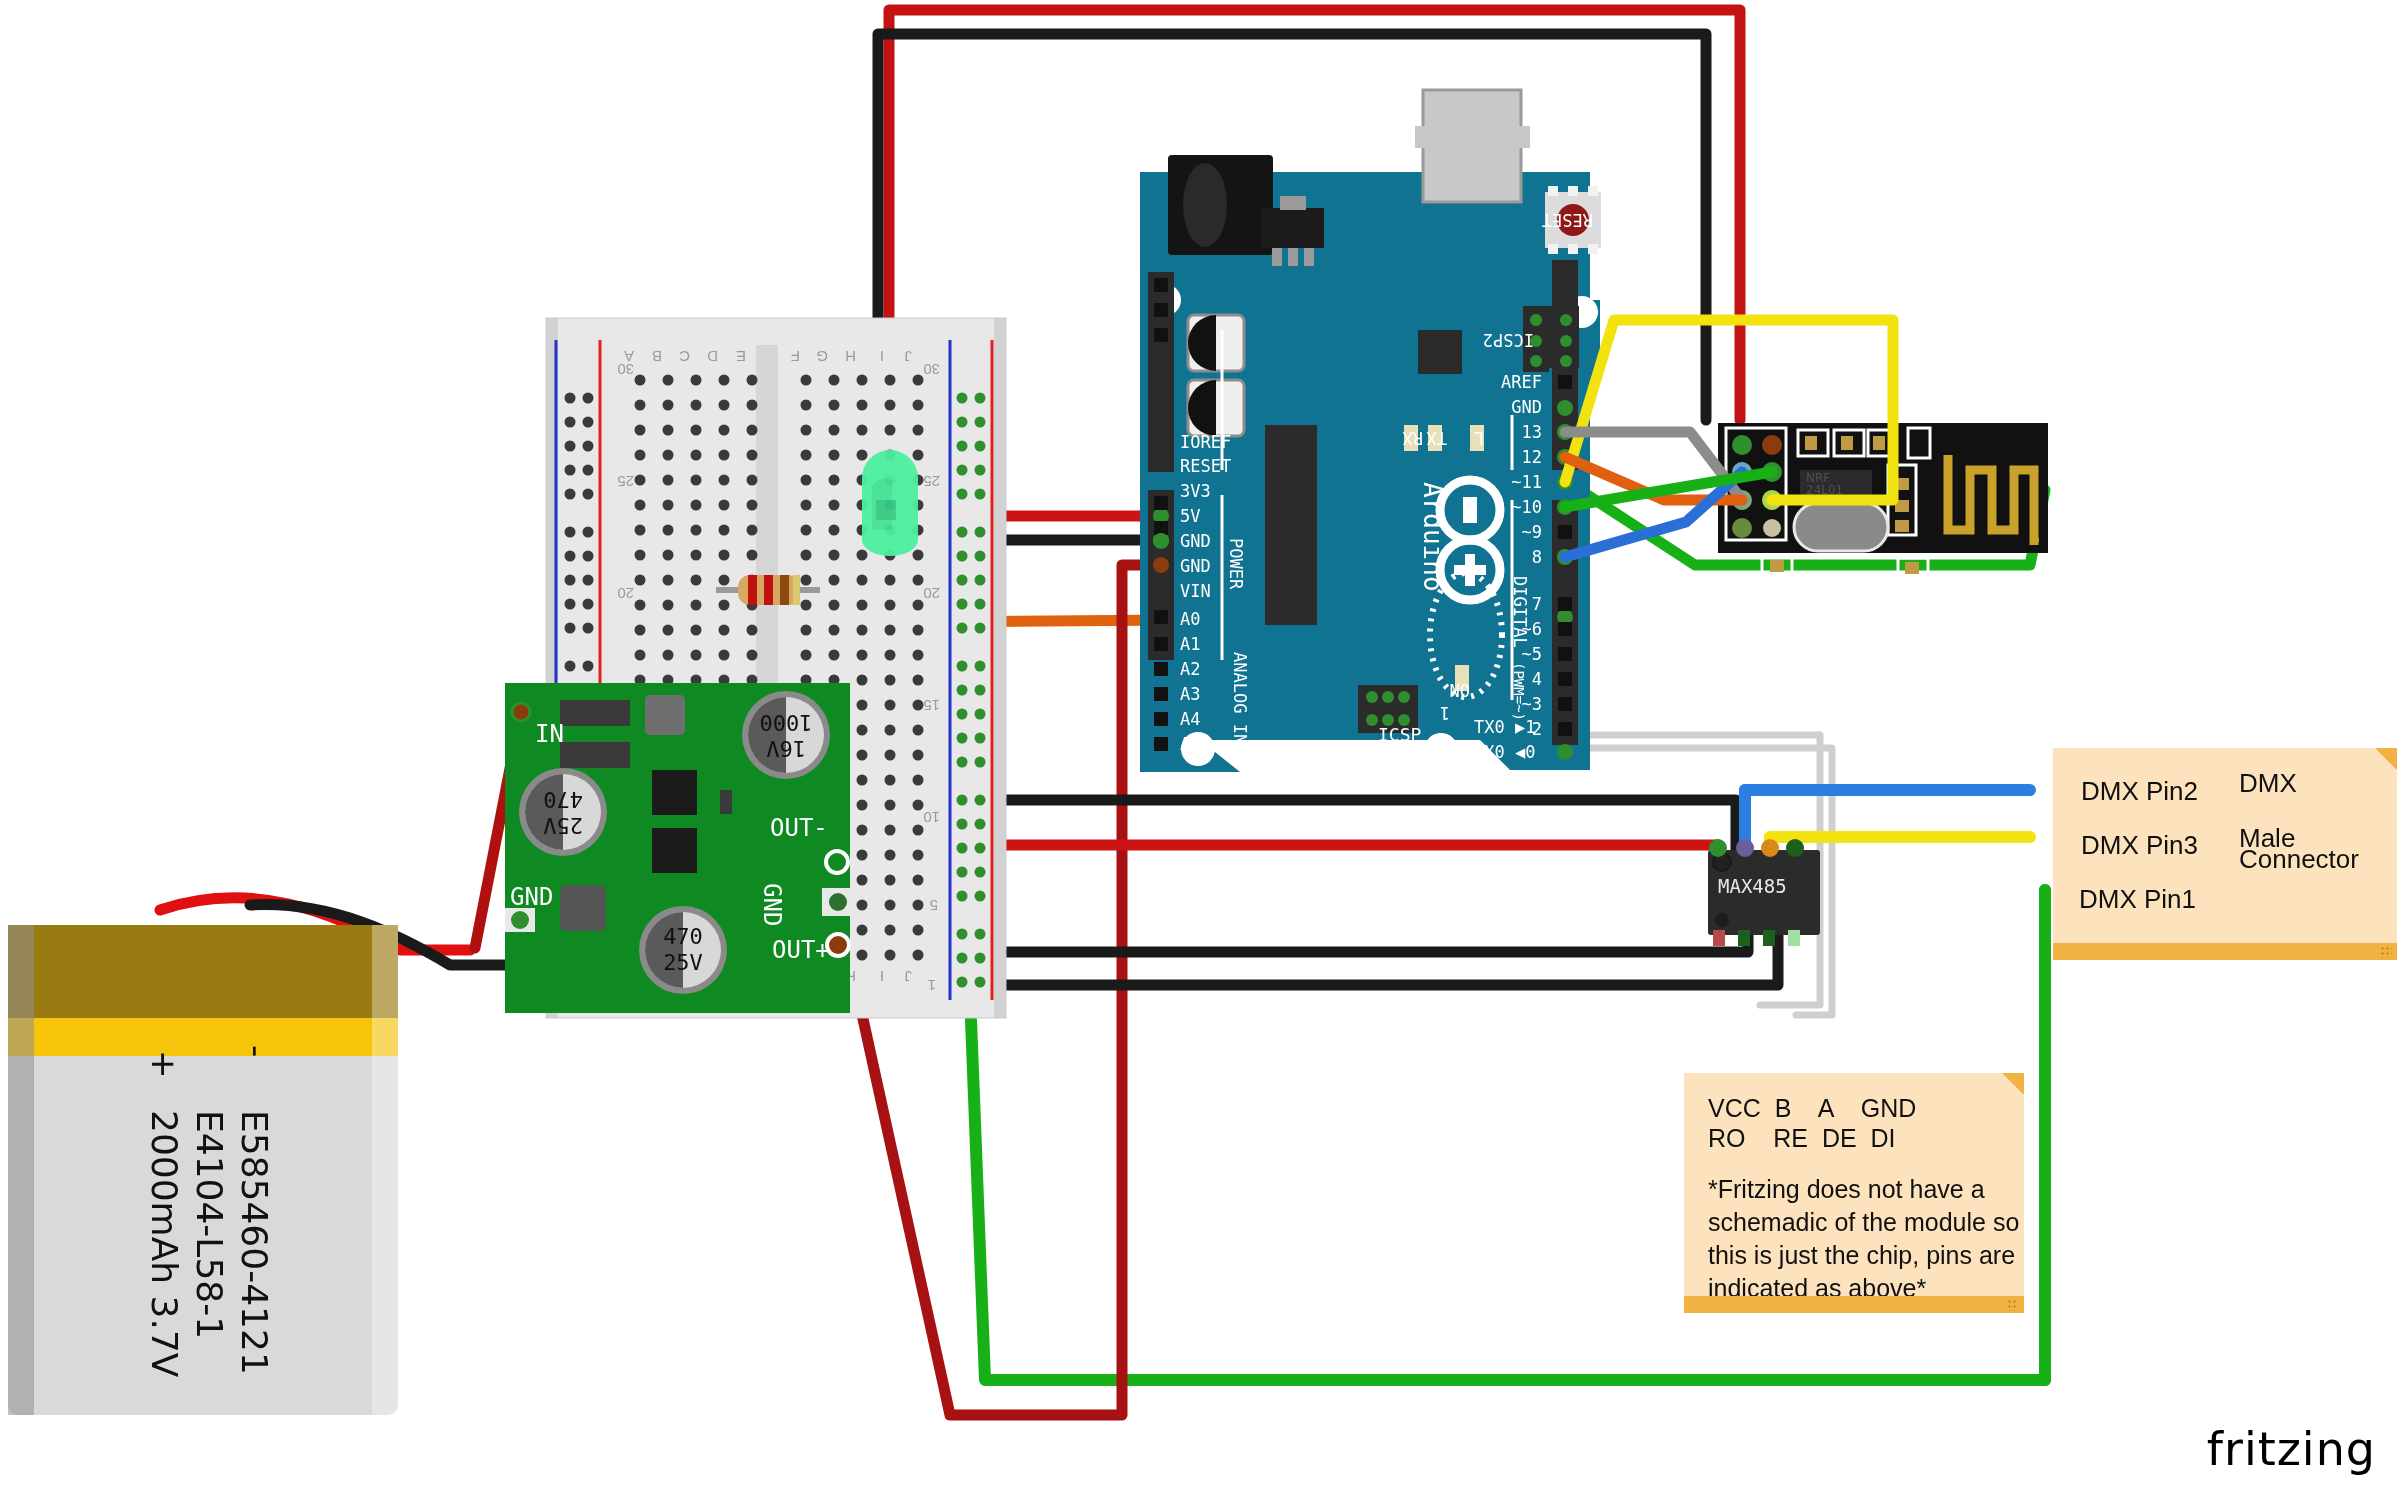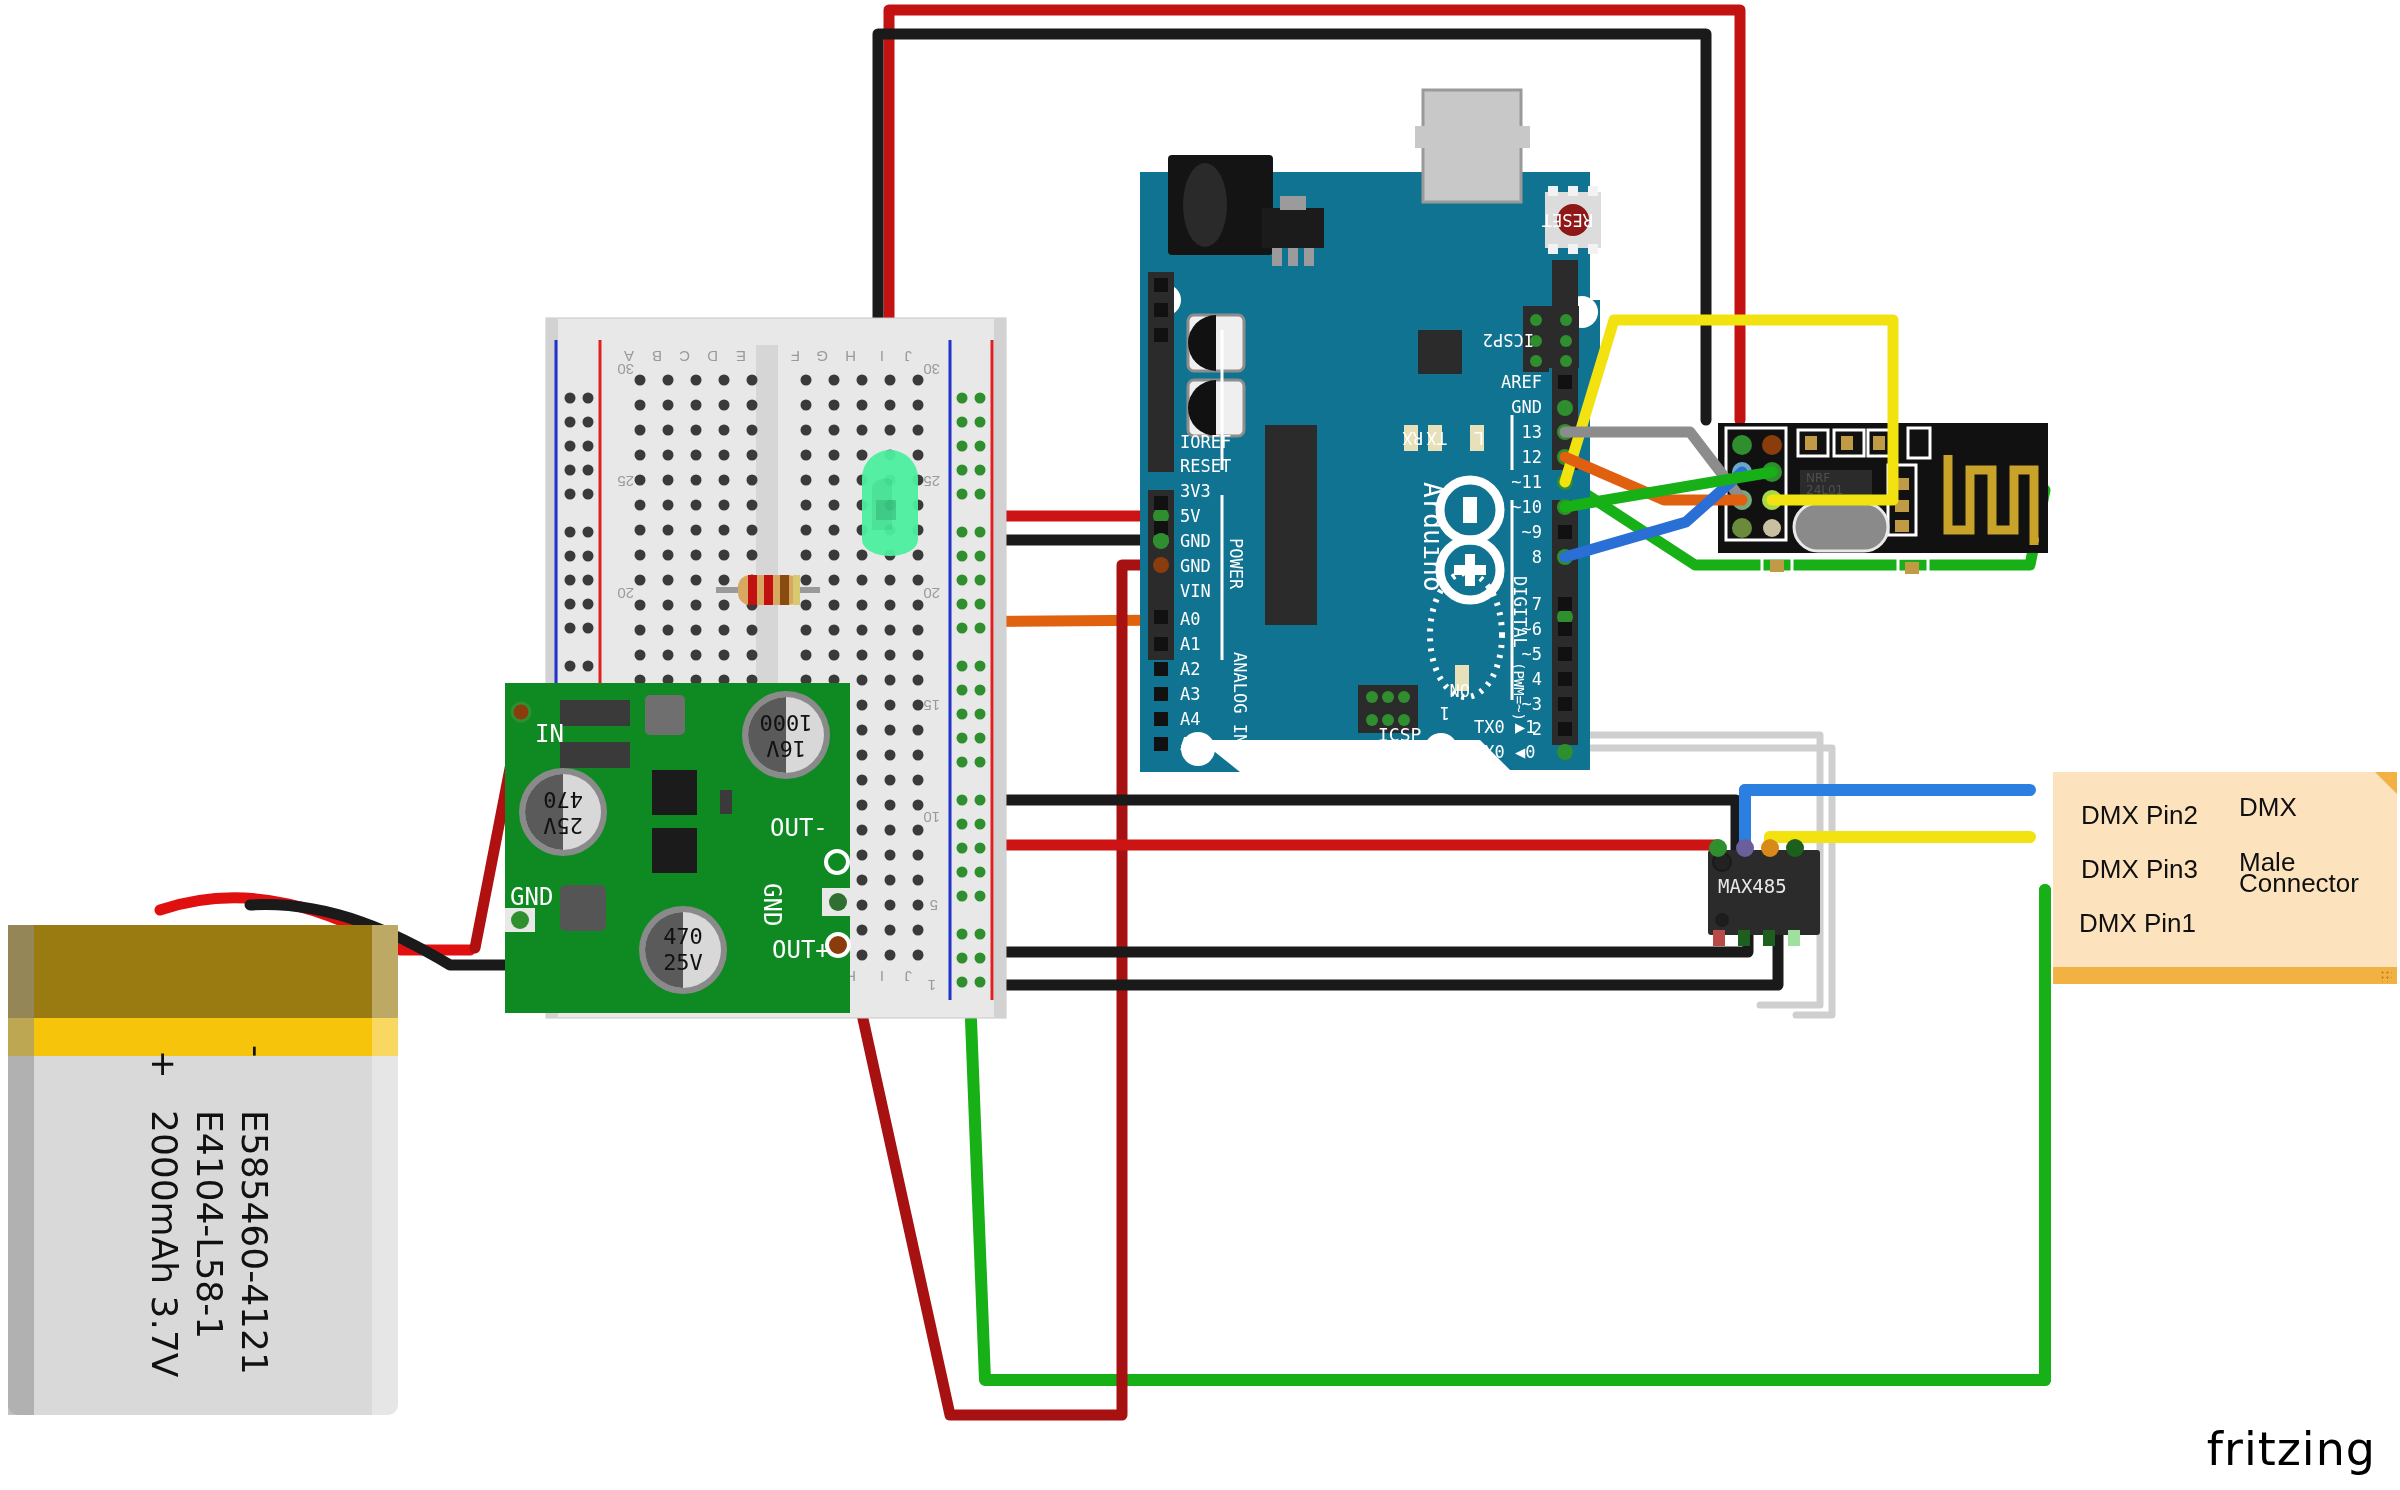--- a/index.html
+++ b/index.html
@@ -1,20 +1,20 @@
 <!DOCTYPE html>
 <html><head>
 <meta charset="utf-8">
 <style>
   html,body{margin:0;padding:0;background:#ffffff;}
   body{width:2400px;height:1490px;position:relative;overflow:hidden;
        font-family:"Liberation Sans", sans-serif;}
   #stage{position:absolute;left:0;top:0;width:2400px;height:1490px;}
   svg.layer{position:absolute;left:0;top:0;width:2400px;height:1490px;overflow:visible;}
-  .note{position:absolute;background:#fde3bd;box-shadow:0 0 0 0 transparent;margin-top:24px;}
+  .note{position:absolute;background:#fde3bd;box-shadow:0 0 0 0 transparent;}
   .noteTxt{position:absolute;color:#101010;font-size:26px;line-height:34px;white-space:pre;}
   .fritz{position:absolute;right:24px;bottom:14px;color:#000000;font-size:46px;
          letter-spacing:1px;font-family:"DejaVu Sans", sans-serif;}
 </style>
 </head>
 <body>
 
 <div id="stage">
 
 <svg class="layer">
@@ -947,16 +947,29 @@
   <div class="noteTxt" style="left:186px;top:73px;">Male</div>
   <div class="noteTxt" style="left:186px;top:94px;">Connector</div>
   <div style="position:absolute;right:0;top:0;width:0;height:0;
               border-left:22px solid transparent;border-top:22px solid #f2b143;"></div>
   <div style="position:absolute;left:0;right:0;bottom:0;height:17px;background:#f2b143;"></div>
   <div style="position:absolute;right:5px;bottom:2px;width:12px;height:12px;
               background:
                 radial-gradient(#d08b20 38%,transparent 40%) 0 0/5px 5px;"></div>
 </div>
 
+<div class="note" style="left:1684px;top:1073px;width:340px;height:240px;">
+  <div class="noteTxt" style="left:24px;top:18px;font-size:25px;">VCC  B    A    GND</div>
+  <div class="noteTxt" style="left:24px;top:48px;font-size:25px;">RO    RE  DE  DI</div>
+  <div class="noteTxt" style="left:24px;top:100px;font-size:25px;line-height:33px;">*Fritzing does not have a
+schemadic of the module so
+this is just the chip, pins are
+indicated as above*</div>
+  <div style="position:absolute;right:0;top:0;width:0;height:0;
+              border-left:22px solid transparent;border-top:22px solid #f2b143;"></div>
+  <div style="position:absolute;left:0;right:0;bottom:0;height:17px;background:#f2b143;"></div>
+  <div style="position:absolute;right:5px;bottom:2px;width:12px;height:12px;
+              background:radial-gradient(#d08b20 38%,transparent 40%) 0 0/5px 5px;"></div>
+</div>
 
 <div class="fritz">fritzing</div>
 
 </div>
 
 </body></html>

